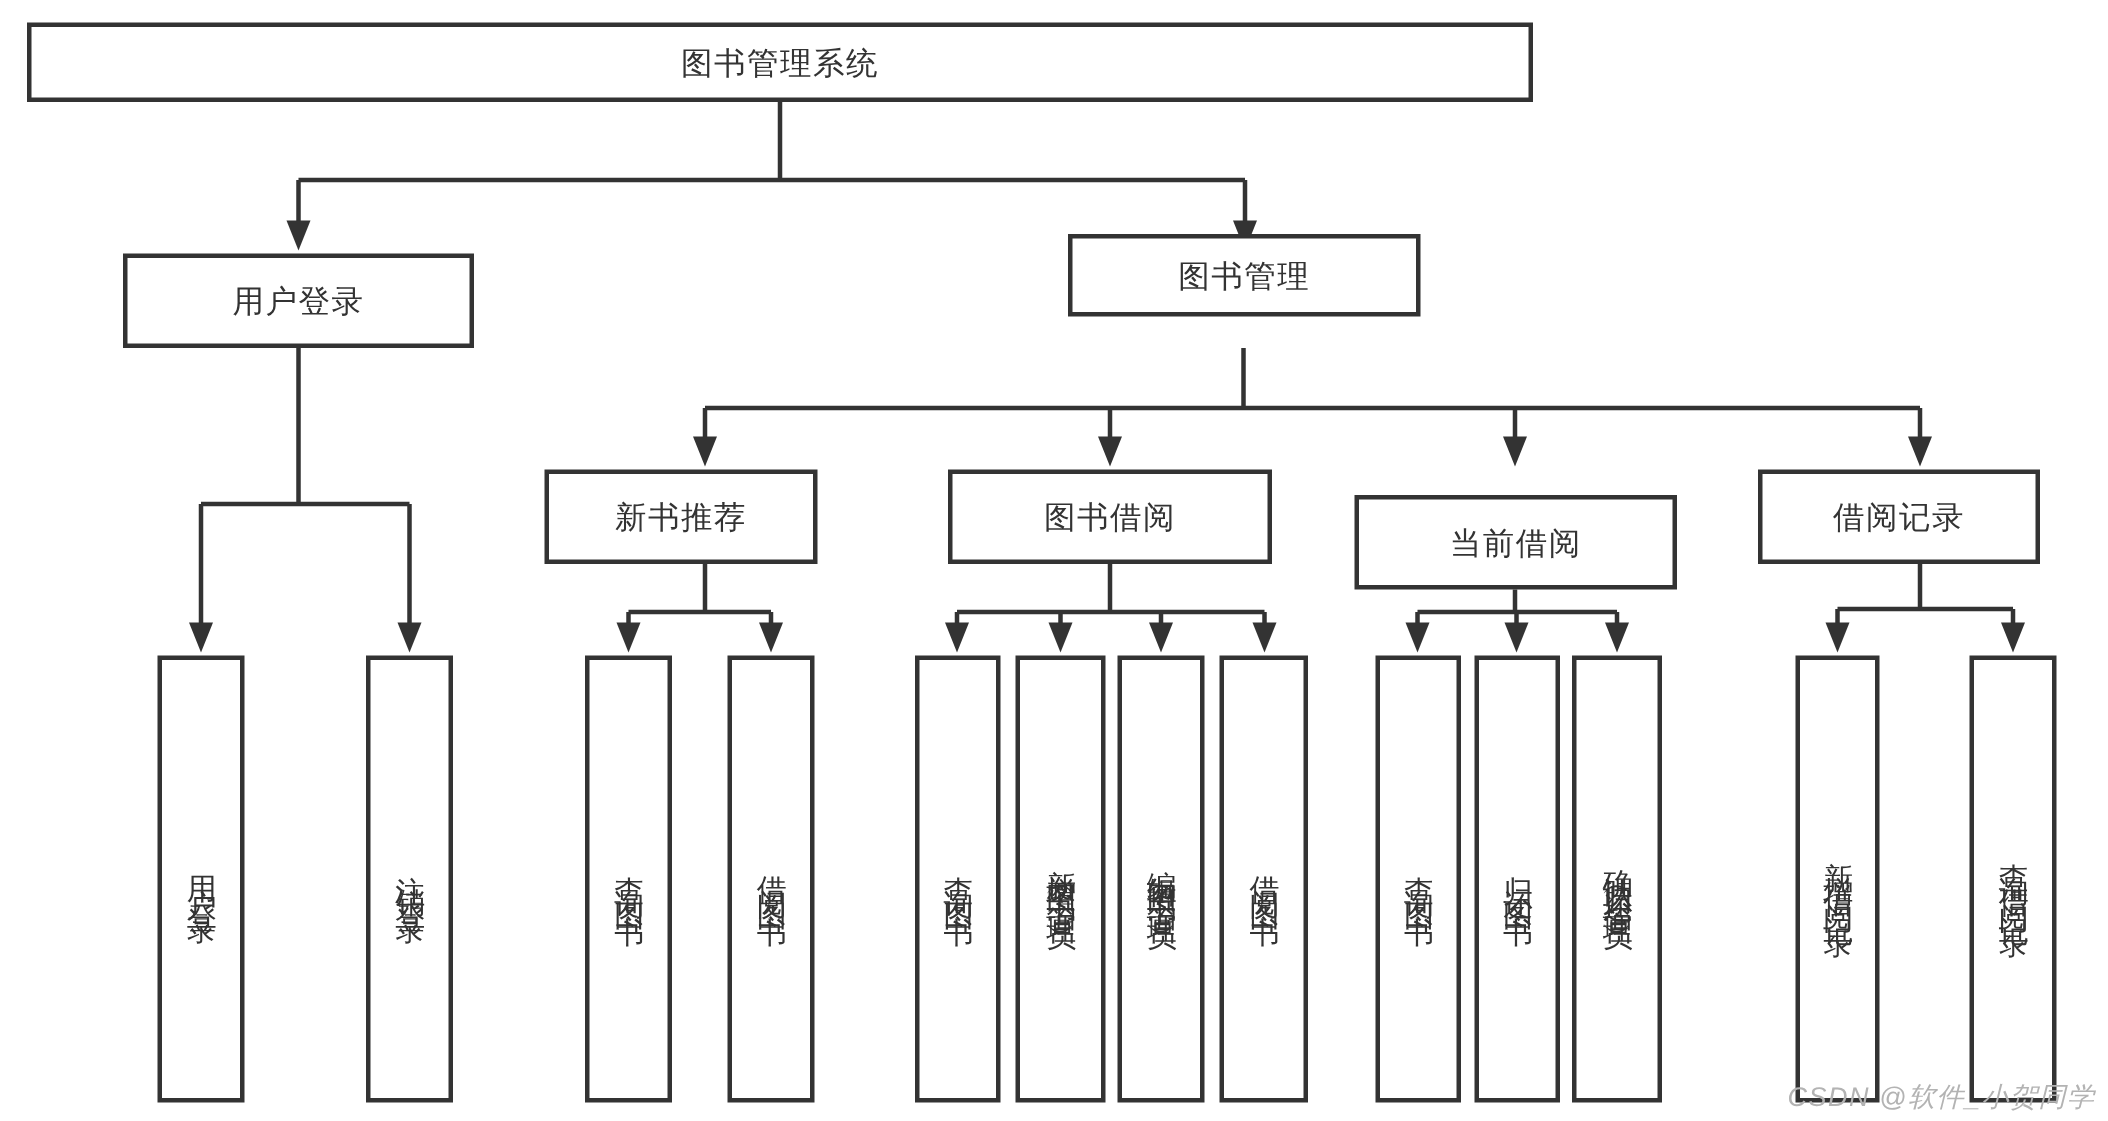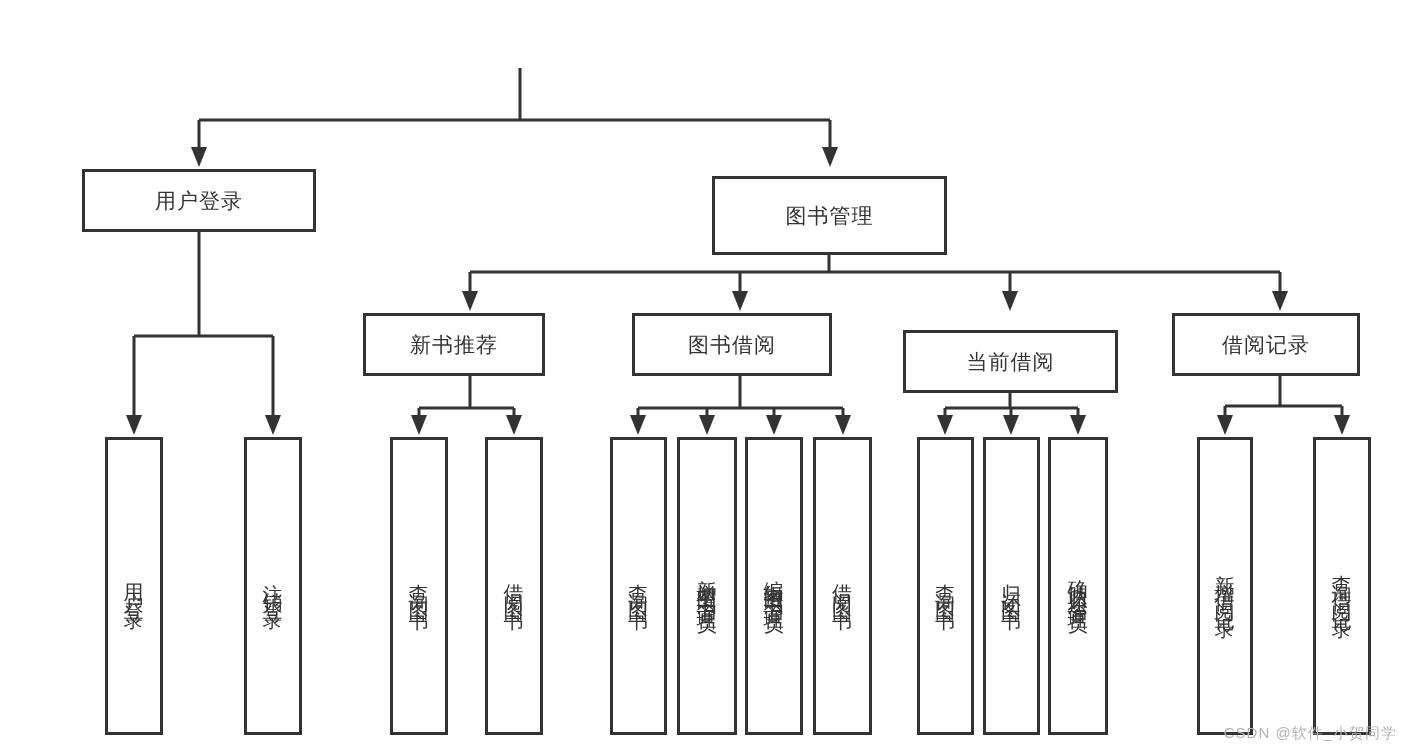--- a/index.html
+++ b/index.html
@@ -14,21 +14,21 @@
     display:flex;align-items:center;justify-content:center;
   }
   .hbox{font-size:21px;letter-spacing:1px;white-space:nowrap;}
   .vbox .vtext{
     writing-mode:vertical-rl;text-orientation:mixed;
     font-size:20px;line-height:1;letter-spacing:9px;
   }
   .vbox .vtext.long{letter-spacing:5px;}
   .watermark{
     position:absolute;right:8px;bottom:4px;
-    font-size:15px;color:#b3b3b3;letter-spacing:1px;white-space:nowrap;
+    font-size:18px;color:#b3b3b3;letter-spacing:1px;white-space:nowrap;font-style:italic;
   }
 </style>
 </head>
 <body>
 
 <div class="canvas">
 
   <svg class="wires" width="1405" height="747" viewBox="0 0 1405 747">
     <g stroke="#333333" stroke-width="3" fill="none">
       <path d="M520 68 V120 M199 120 H830 M199 120 V149 M830 120 V149"></path>
@@ -55,32 +55,35 @@
       <polygon points="766,415 782,415 774,435"></polygon>
       <polygon points="835,415 851,415 843,435"></polygon>
       <polygon points="937,415 953,415 945,435"></polygon>
       <polygon points="1003,415 1019,415 1011,435"></polygon>
       <polygon points="1070,415 1086,415 1078,435"></polygon>
       <polygon points="1217,415 1233,415 1225,435"></polygon>
       <polygon points="1334,415 1350,415 1342,435"></polygon>
     </g>
   </svg>
 
+  <div class="box hbox" style="left:18px;top:15px;width:1004px;height:53px;">
+    <span>图书管理系统</span>
+  </div>
 
   <div class="box hbox" style="left:82px;top:169px;width:234px;height:63px;">
     <span>用户登录</span>
   </div>
-  <div class="box hbox" style="left:712px;top:176px;width:235px;height:79px;">
+  <div class="box hbox" style="left:712px;top:156px;width:235px;height:55px;">
     <span>图书管理</span>
   </div>
 
   <div class="box hbox" style="left:363px;top:313px;width:182px;height:63px;">
     <span>新书推荐</span>
   </div>
-  <div class="box hbox" style="left:632px;top:313px;width:200px;height:63px;">
+  <div class="box hbox" style="left:632px;top:313px;width:216px;height:63px;">
     <span>图书借阅</span>
   </div>
   <div class="box hbox" style="left:903px;top:330px;width:215px;height:63px;">
     <span>当前借阅</span>
   </div>
   <div class="box hbox" style="left:1172px;top:313px;width:188px;height:63px;">
     <span>借阅记录</span>
   </div>
 
   <div class="box vbox" style="left:105px;top:437px;width:58px;height:298px;">

